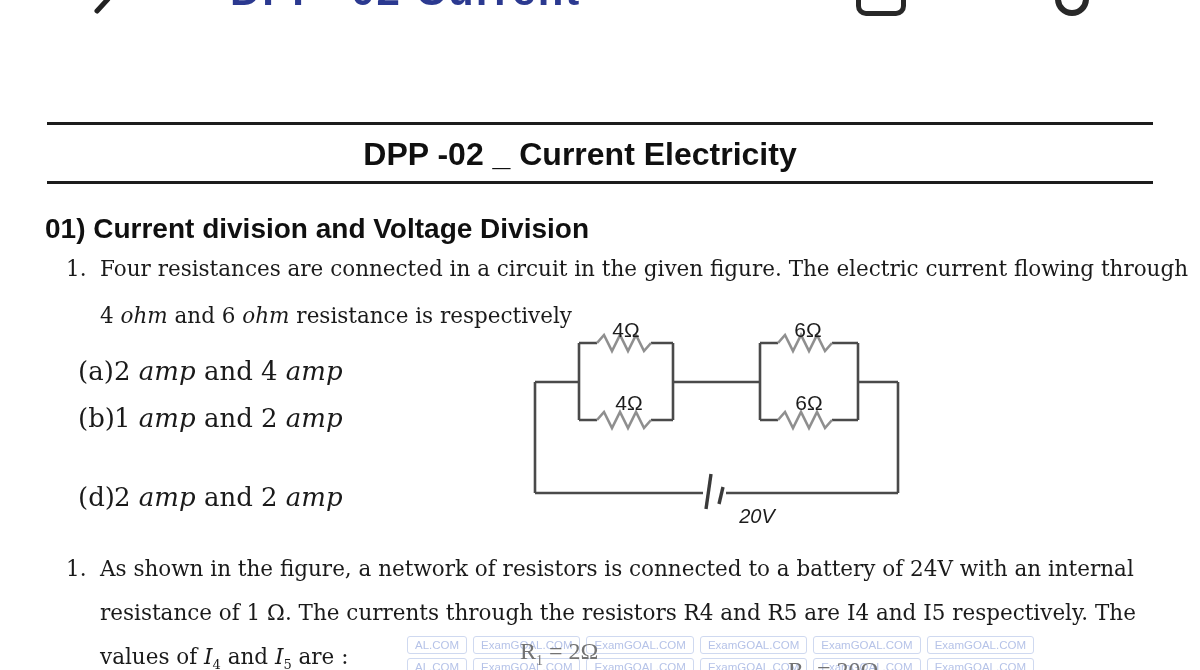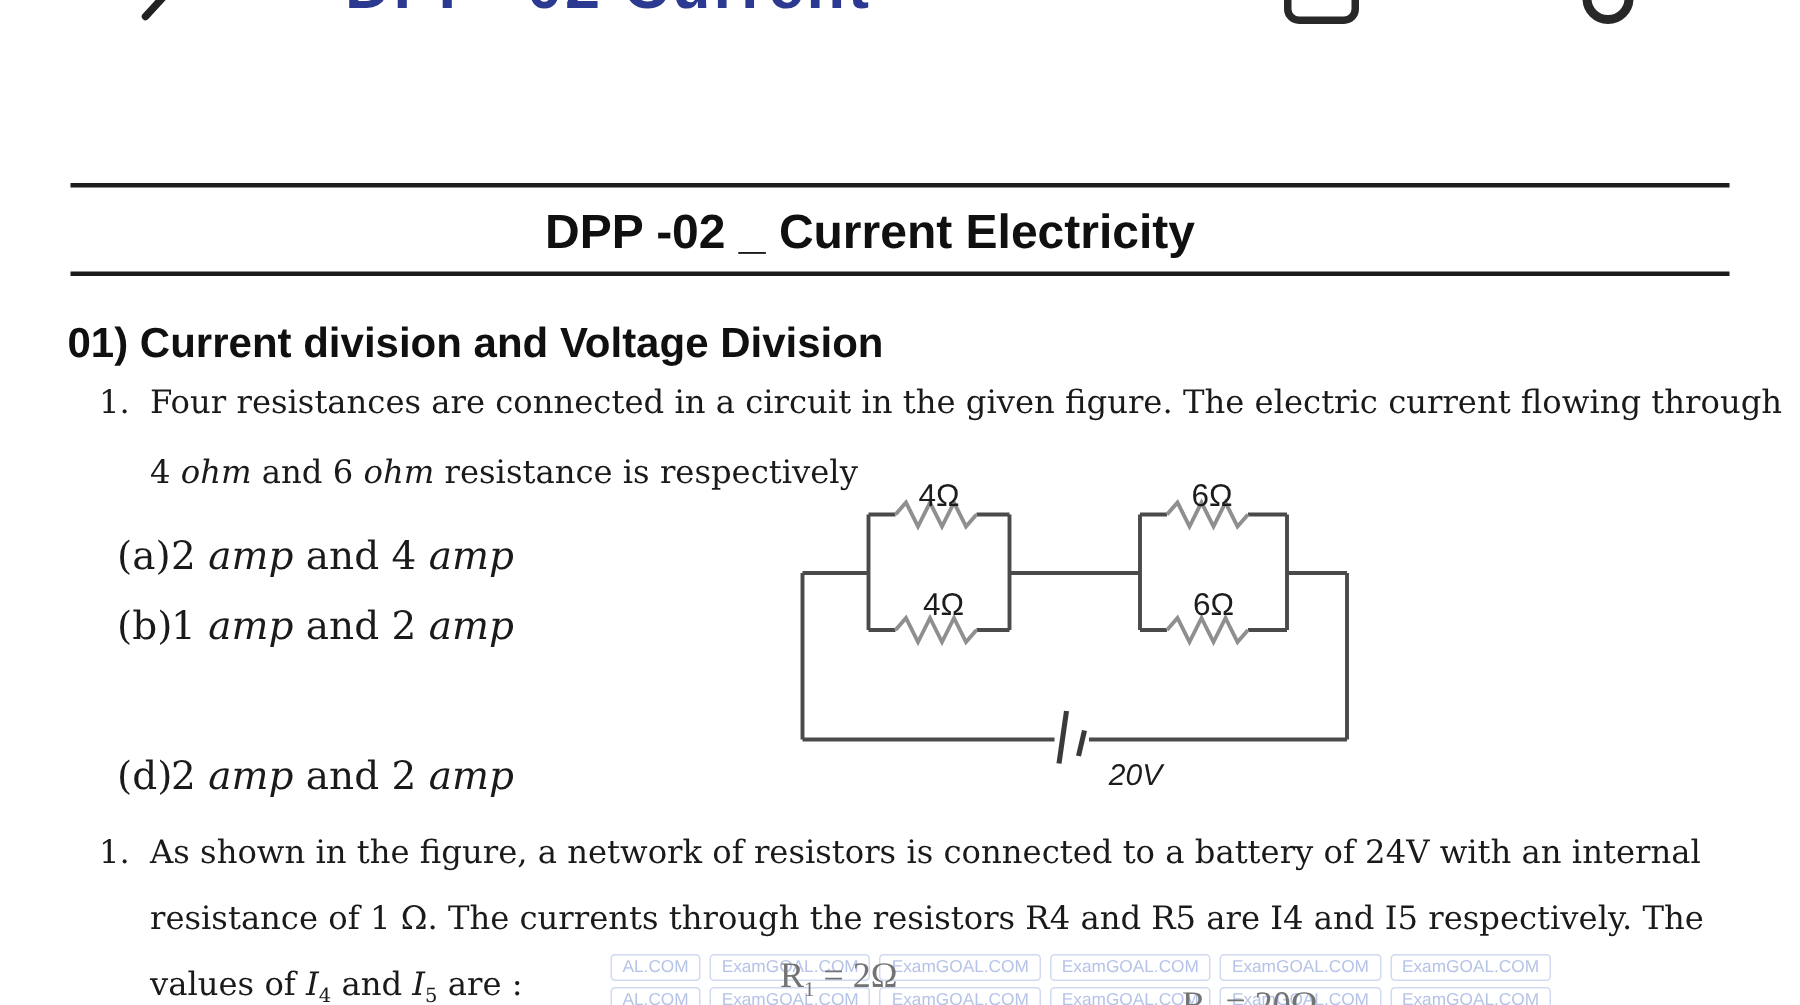--- a/index.html
+++ b/index.html
@@ -61,21 +61,21 @@
   <div class="rule" style="top:181px"></div>
 
   <div class="section">01) Current division and Voltage Division</div>
 
   <div class="qnum" style="top:256px">1.</div>
   <div class="qline" style="top:256px">Four resistances are connected in a circuit in the given figure. The electric current flowing through</div>
   <div class="qline" style="top:303px"><span>4 </span><i>ohm</i><span> and 6 </span><i>ohm</i><span> resistance is respectively</span></div>
 
   <div class="opt" style="top:356px"><span class="opt-label">(a)</span><span>2 </span><i>amp</i><span> and 4 </span><i>amp</i></div>
   <div class="opt" style="top:403px"><span class="opt-label">(b)</span><span>1 </span><i>amp</i><span> and 2 </span><i>amp</i></div>
-  <div class="opt" style="top:503px"><span class="opt-label">(d)</span><span>2 </span><i>amp</i><span> and 2 </span><i>amp</i></div>
+  <div class="opt" style="top:482px"><span class="opt-label">(d)</span><span>2 </span><i>amp</i><span> and 2 </span><i>amp</i></div>
 
   <svg class="circuit" width="385" height="235" viewBox="0 0 385 235">
     <g stroke="#4a4a4a" stroke-width="2.6" fill="none">
       <path d="M10,82 H54 M148,82 H235 M333,82 H373"></path>
       <path d="M10,82 V193 M373,82 V193"></path>
       <path d="M10,193 H178 M201,193 H373"></path>
       <path d="M54,43 V120 M148,43 V120"></path>
       <path d="M54,43 H72 M126,43 H148 M54,120 H72 M126,120 H148"></path>
       <path d="M235,43 V120 M333,43 V120"></path>
       <path d="M235,43 H253 M307,43 H333 M235,120 H253 M307,120 H333"></path>

